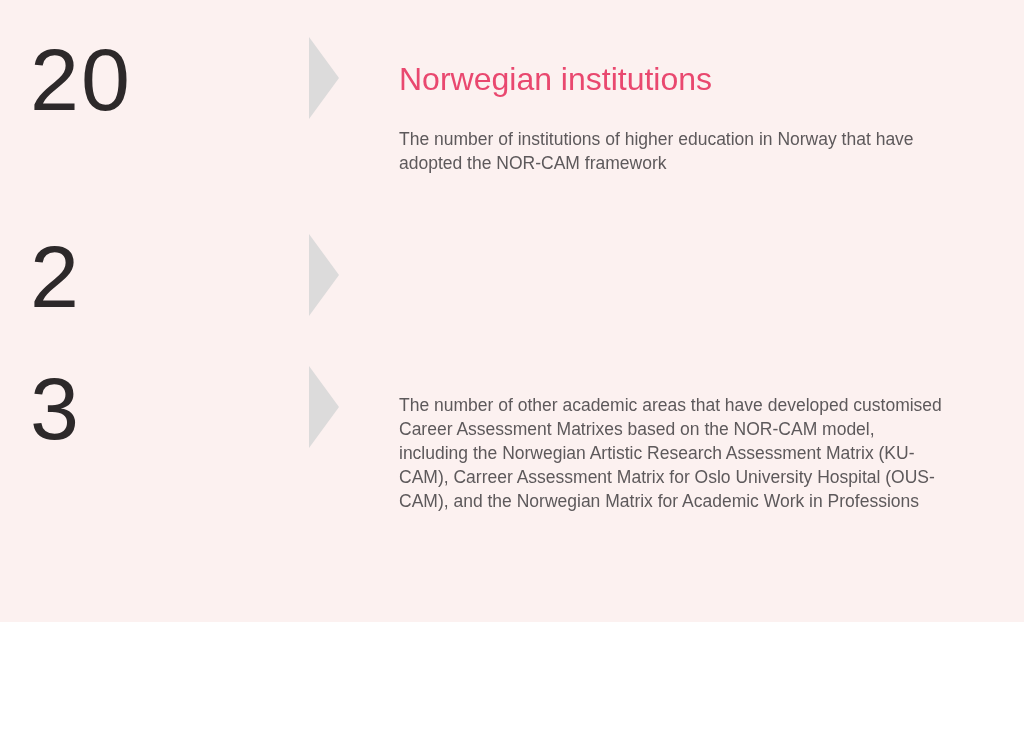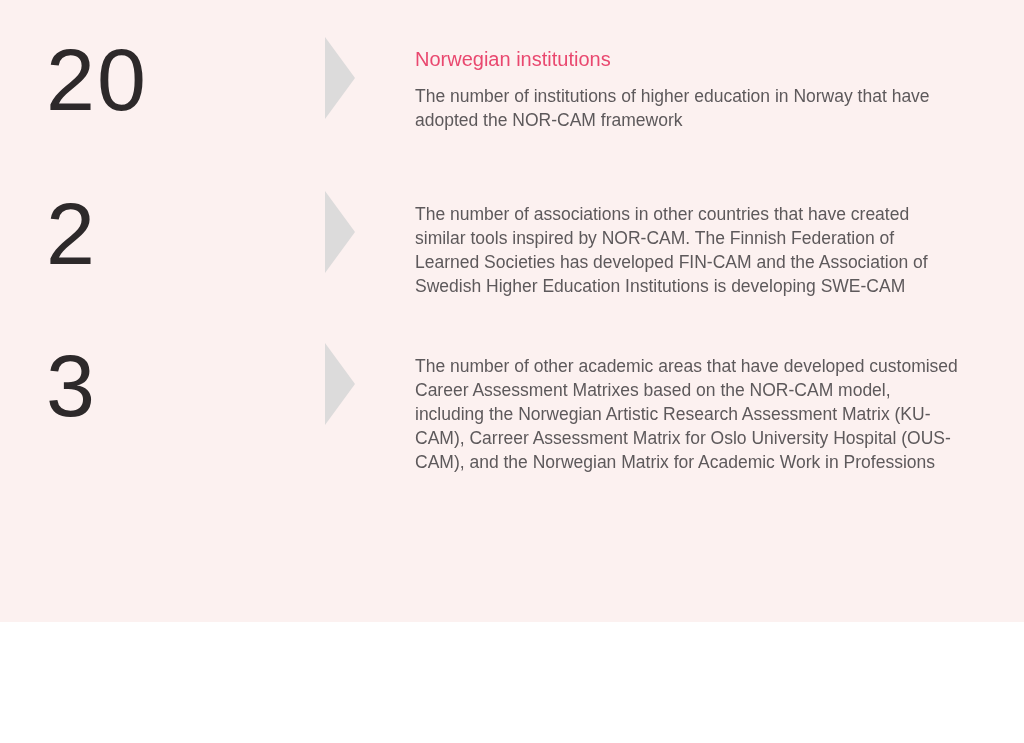--- a/index.html
+++ b/index.html
@@ -6,21 +6,21 @@
 
   html, body {
     font-family: "Liberation Sans", sans-serif;
     background: #ffffff;
   }
 
   .page {
     width: 1024px;
     height: 622px;
     background: var(--bg, #fcf1f0);
-    padding: 36px 40px 30px 16px;
+    padding: 36px 40px 30px 0;
     overflow: hidden;
   }
 
   .stat-row {
     display: grid;
     grid-template-columns: 309px 32px 1fr;
     align-items: start;
   }
 
   .stat-row.row-2 { margin-top: 58px; }
@@ -42,29 +42,29 @@
     border-top: 41px solid transparent;
     border-bottom: 41px solid transparent;
     border-left: 30px solid var(--arrow, #dcdbdb);
   }
 
   .stat-text {
     padding-left: 58px;
   }
 
   .stat-title {
-    margin-top: 11px;
-    font-size: 20px;
+    margin-top: 23px;
+    font-size: 32px;
     font-weight: 400;
     line-height: 1.25;
     color: var(--title, #e9486f);
   }
 
   .stat-description {
-    margin-top: 12px;
+    margin-top: 28px;
     max-width: 546px;
     font-size: 17.5px;
     line-height: 24px;
     font-weight: 400;
     color: var(--desc, #5d595b);
   }
 </style>
 </head>
 <body>
 
@@ -76,21 +76,20 @@
     <div class="stat-text">
       <h2 class="stat-title">Norwegian institutions</h2>
       <p class="stat-description">The number of institutions of higher education in Norway that have adopted the NOR-CAM framework</p>
     </div>
   </div>
 
   <div class="stat-row row-2">
     <div class="stat-value">2</div>
     <div class="arrow"></div>
     <div class="stat-text">
-      <p class="stat-description">The number of associations in other countries that have created similar tools inspired by NOR-CAM. The Finnish Federation of Learned Societies has developed FIN-CAM and the Association of Swedish Higher Education Institutions is developing SWE-CAM</p>
     </div>
   </div>
 
   <div class="stat-row row-3">
     <div class="stat-value">3</div>
     <div class="arrow"></div>
     <div class="stat-text">
       <p class="stat-description">The number of other academic areas that have developed customised Career Assessment Matrixes based on the NOR-CAM model, including the Norwegian Artistic Research Assessment Matrix (KU-CAM), Carreer Assessment Matrix for Oslo University Hospital (OUS-CAM), and the Norwegian Matrix for Academic Work in Professions</p>
     </div>
   </div>

